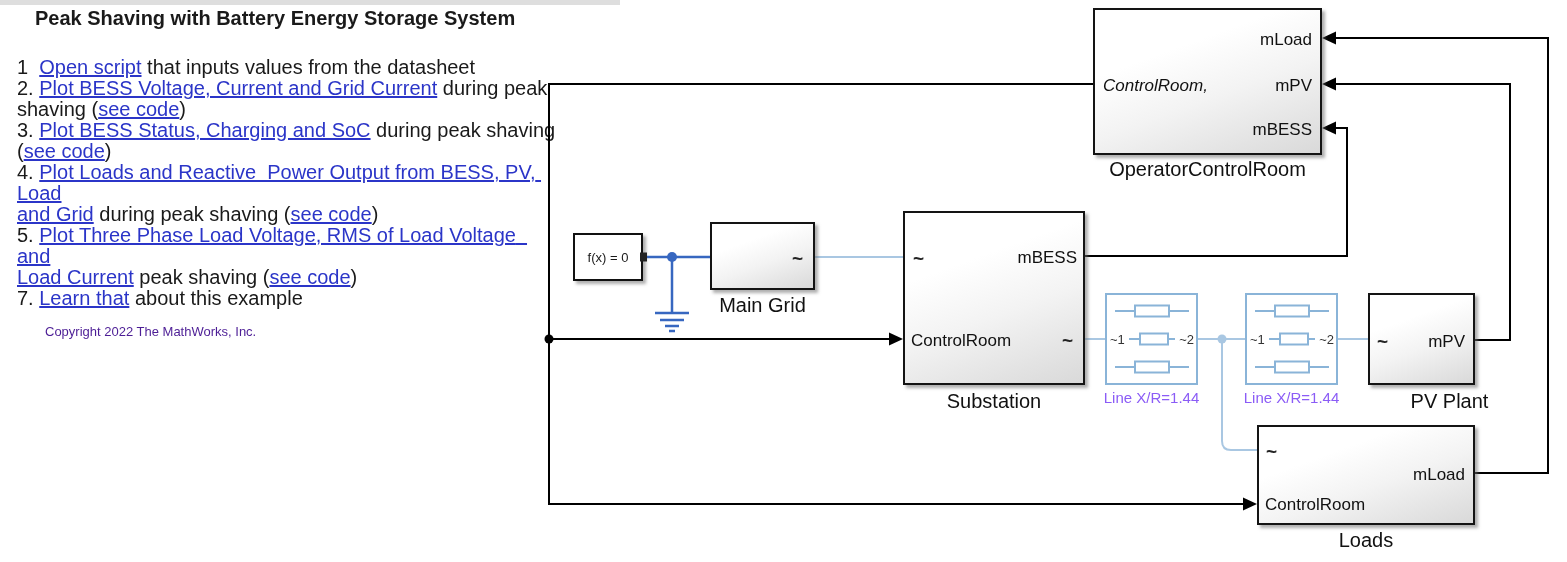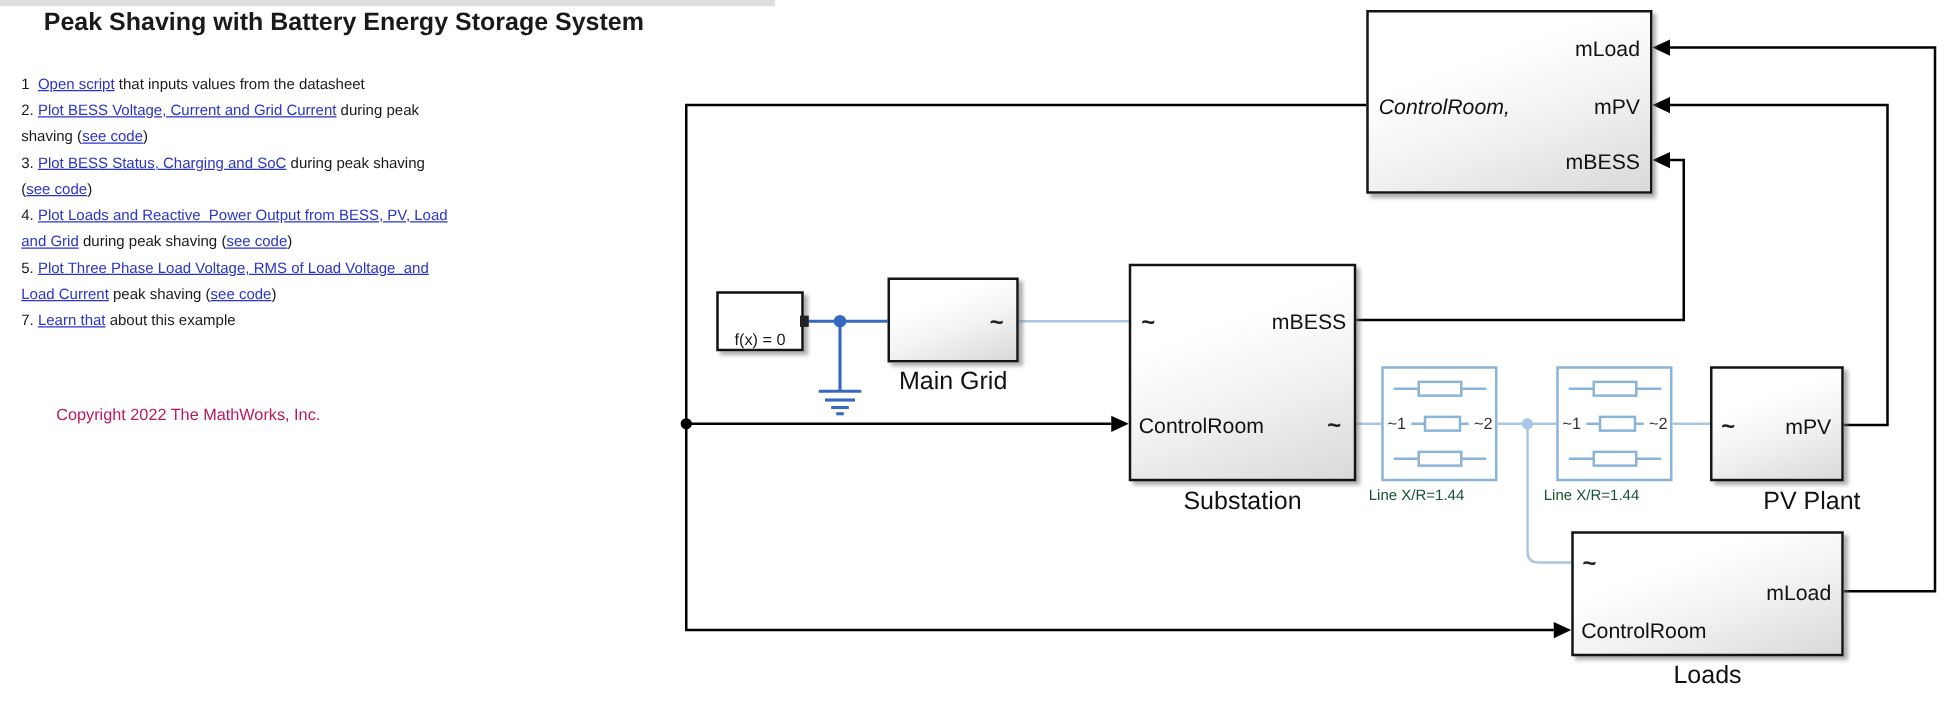--- a/index.html
+++ b/index.html
@@ -2,24 +2,24 @@
 <html><head>
 <meta charset="utf-8">
 <style>
   html,body{margin:0;padding:0;background:#fff;}
   .canvas{position:relative;width:1567px;height:562px;background:#ffffff;overflow:hidden;
           font-family:"Liberation Sans",sans-serif;color:#1a1a1a;}
   .topstrip{position:absolute;left:0;top:0;width:620px;height:5px;background:#dedede;}
 
   
   .title{position:absolute;left:35px;top:7px;font-size:20px;font-weight:bold;white-space:pre;}
-  .instructions{position:absolute;left:17px;top:57px;width:540px;font-size:12px;line-height:21px;}
+  .instructions{position:absolute;left:17px;top:57px;width:540px;font-size:20px;line-height:21px;}
   .instr-line{white-space:pre-wrap;}
   a.doclink{color:#2b35c8;text-decoration:underline;cursor:pointer;}
-  .copyright{position:absolute;left:45px;top:324px;font-size:13px;color:#be185d;white-space:pre;}
+  .copyright{position:absolute;left:45px;top:324px;font-size:13px;color:#4c1d95;white-space:pre;}
 
   
   svg.wires{position:absolute;left:0;top:0;z-index:1;}
   .w-sig{stroke:#000;stroke-width:2;fill:none;}
   .w-phy{stroke:#3767c0;stroke-width:2.5;fill:none;}
   .w-ac{stroke:#a9c7e2;stroke-width:2;fill:none;}
   .arr{fill:#000;stroke:none;}
   .dot-sig{fill:#000;}
   .dot-phy{fill:#3767c0;}
   .dot-ac{fill:#a9c7e2;}
@@ -33,21 +33,21 @@
   .port.r{text-align:center;}
   .tilde{font-size:19px;font-weight:bold;color:#222;}
   .solver{position:absolute;z-index:2;border:2px solid #111;background:#fff;box-sizing:border-box;
           box-shadow:3px 3px 3px rgba(110,110,110,.55);display:flex;align-items:center;justify-content:center;
           font-size:13px;}
   .solver .pnub{position:absolute;right:-6px;top:50%;transform:translateY(-50%);width:7px;height:9px;background:#222;}
   .lineblock{position:absolute;z-index:2;border:2px solid #8ab4d8;background:#fff;box-sizing:border-box;}
   .lineblock .plabel{position:absolute;font-size:13px;color:#333;top:50%;transform:translateY(-50%);}
   .lineblock .plabel.left{left:3px;}
   .lineblock .plabel.right{right:2px;}
-  .line-caption{position:absolute;z-index:2;font-size:12px;color:#14532d;white-space:pre;}
+  .line-caption{position:absolute;z-index:2;text-align:center;font-size:15px;color:#8b5cf6;white-space:pre;}
 </style>
 </head>
 <body>
 
 <div class="canvas">
   <div class="topstrip"></div>
 
   <div class="title">Peak Shaving with Battery Energy Storage System</div>
   <div class="instructions">
       <div class="instr-line"><span>1  </span><a class="doclink" href="#">Open script</a><span> that inputs values from the datasheet</span></div>
@@ -97,22 +97,23 @@
     <path class="w-ac" d="M1222 339 V441 Q1222 450 1231 450 H1257"></path>
     <circle class="dot-ac" cx="1222" cy="339" r="4.5"></circle>
   </svg>
 
   <div class="block" style="left:1093px;top:8px;width:229px;height:147px;">
     <span class="port" style="left:8px;top:76px;font-style:italic;">ControlRoom,</span>
     <span class="port r" style="right:8px;top:30px;">mLoad</span>
     <span class="port r" style="right:8px;top:76px;">mPV</span>
     <span class="port r" style="right:8px;top:120px;">mBESS</span>
   </div>
+  <div class="block-label" style="left:1073px;top:158px;width:269px;">OperatorControlRoom</div>
 
-  <div class="solver" style="left:573px;top:233px;width:70px;height:48px;align-items:flex-end;">
+  <div class="solver" style="left:573px;top:233px;width:70px;height:48px;">
     <span>f(x) = 0</span>
     <span class="pnub"></span>
   </div>
 
   <div class="block" style="left:710px;top:222px;width:105px;height:68px;">
     <span class="port tilde" style="right:10px;top:35px;position:absolute;transform:translateY(-50%);">~</span>
   </div>
   <div class="block-label" style="left:700px;top:294px;width:125px;">Main Grid</div>
 
   <div class="block" style="left:903px;top:211px;width:182px;height:174px;">

